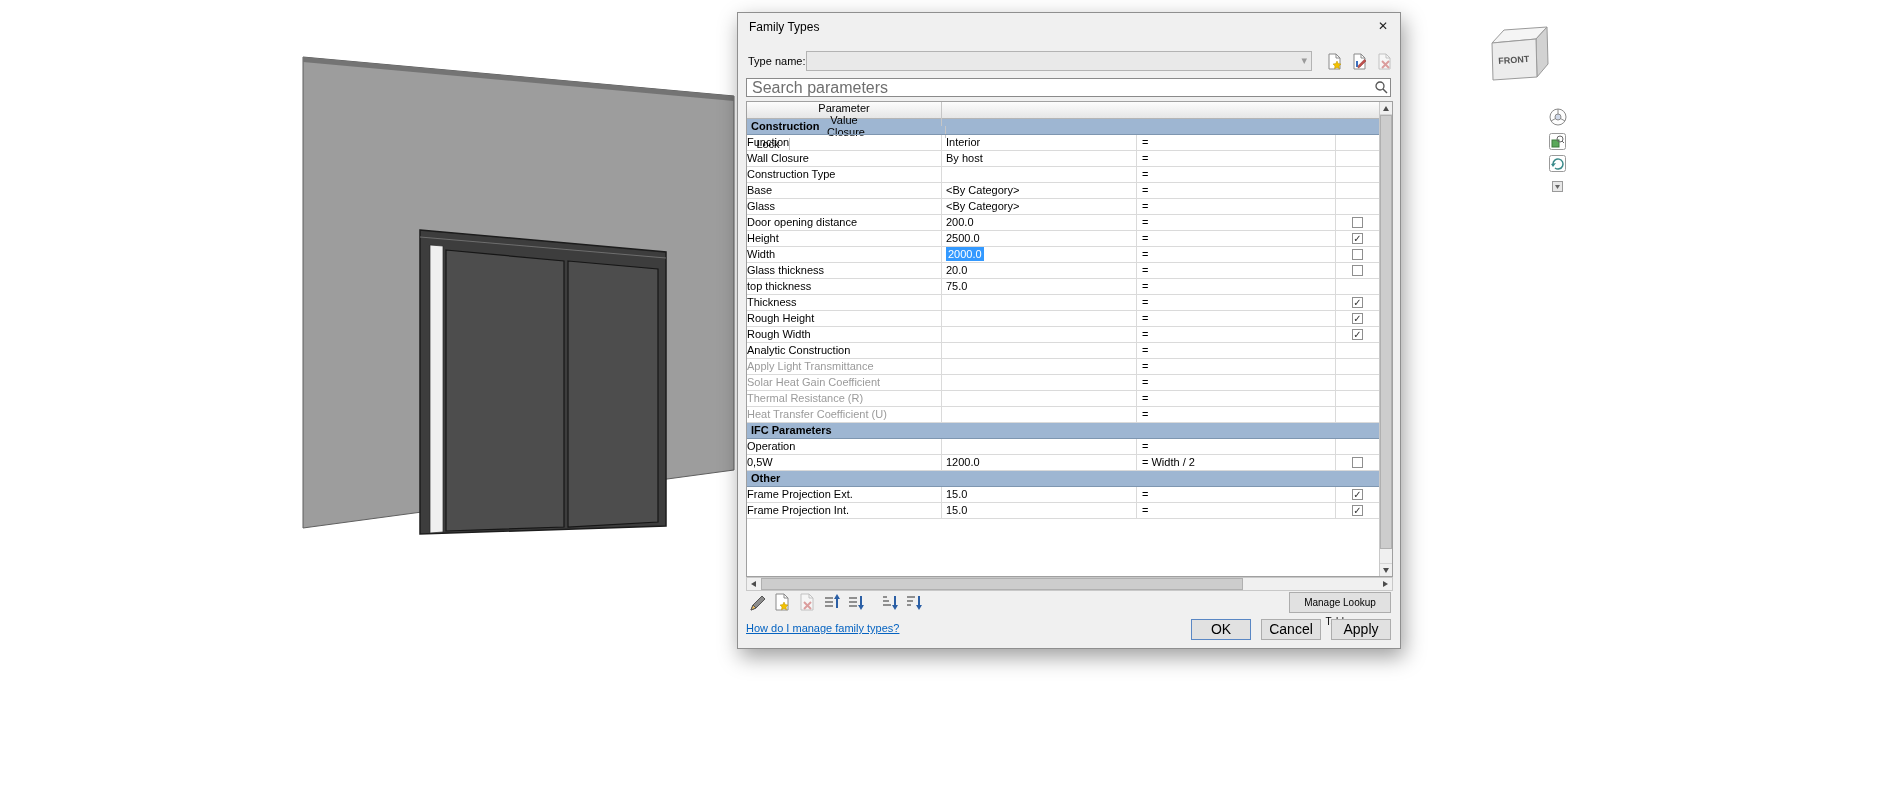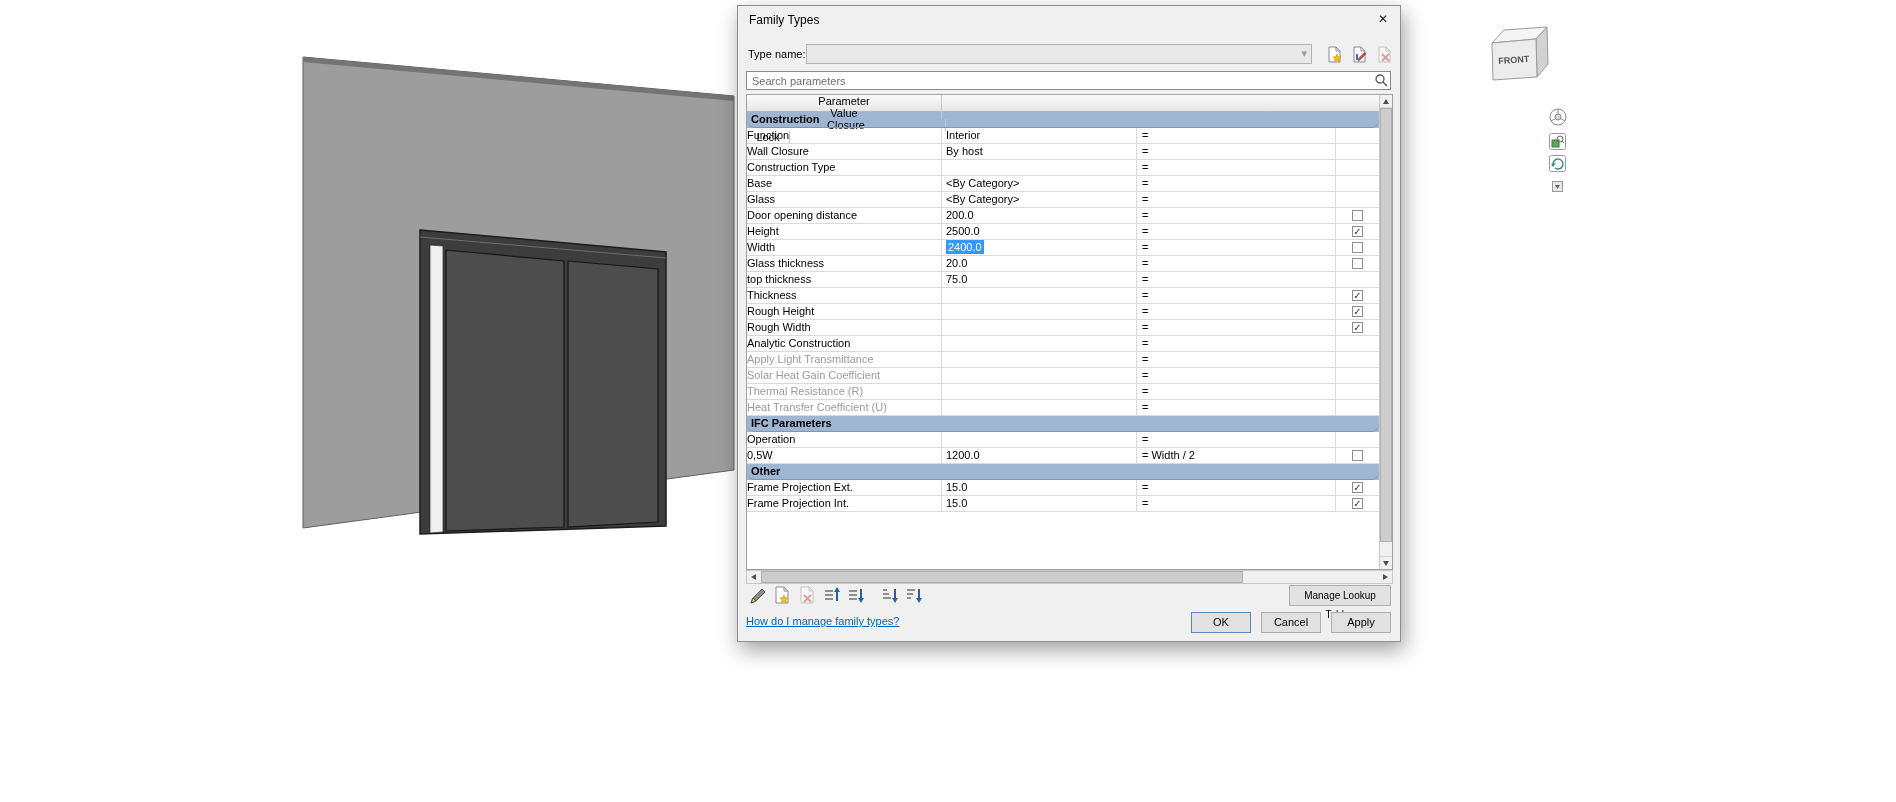--- a/index.html
+++ b/index.html
@@ -10,39 +10,39 @@
   
   .scene { position:absolute; left:0; top:0; width:1896px; height:802px; }
   .scene svg { display:block; }
 
   
   .viewcube { position:absolute; left:1485px; top:18px; width:72px; height:68px; }
   .navbar { position:absolute; left:1542px; top:105px; width:32px; height:100px; }
   .navbar .navico { position:absolute; cursor:pointer; }
 
   
-  .dialog { position:absolute; left:737px; top:5px; width:664px; height:637px;
+  .dialog { position:absolute; left:737px; top:12px; width:664px; height:637px;
     background:#f0f0f0; border:1px solid #8f8f8f;
     box-shadow:3px 8px 20px rgba(0,0,0,.38); font-size:11px; color:#000; }
   .titlebar { position:absolute; left:0; top:0; width:100%; height:26px; }
   .titlebar .title { position:absolute; left:11px; top:7px; font-size:12px; }
   .titlebar .close { position:absolute; right:0; top:0; width:34px; height:26px;
     text-align:center; line-height:26px; font-size:12px; color:#222; cursor:pointer; }
 
   .tn-label { position:absolute; left:10px; top:42px; }
   .combo { position:absolute; left:68px; top:38px; width:506px; height:20px;
     background:#e9e9e9; border:1px solid #b3b3b3; }
   .combo-val { position:absolute; left:4px; top:3px; color:#555; }
   .combo-arrow { position:absolute; right:4px; top:2px; color:#9a9a9a; font-size:11px; }
   .ticon { position:absolute; top:40px; width:17px; height:17px; cursor:pointer; }
   .i-new { left:588px; } .i-ren { left:613px; } .i-del { left:638px; opacity:.45; }
 
   .searchbox { position:absolute; left:8px; top:65px; width:645px; height:19px; }
   .searchbox input { width:100%; height:100%; border:1px solid #8a8a8a; padding:0 20px 0 5px;
-    font-size:11px; font-family:"Liberation Sans",sans-serif; color:#333; background:#fff; }
+    font-size:16px; font-family:"Liberation Sans",sans-serif; color:#333; background:#fff; }
   .searchbox input::placeholder { color:#6f6f6f; opacity:1; }
   .searchbox svg { position:absolute; right:3px; top:3px; }
 
   
   .table { position:absolute; left:8px; top:88px; width:647px; height:476px;
     background:#fff; border:1px solid #a0a0a0; overflow:hidden; }
   .thead { display:flex; width:632px; height:17px;
     background:linear-gradient(#fcfcfc,#e6e6e6); border-bottom:1px solid #b5b5b5;flex-direction:column; }
   .thead .hcell { display:flex; align-items:center; justify-content:center;
     border-right:1px solid #c6c6c6; height:100%; }
@@ -51,21 +51,21 @@
 
   .trow { display:flex; width:632px; height:16px; line-height:15px; font-size:11px; }
   .cell { border-right:1px solid #dadada; border-bottom:1px solid #dadada; height:16px;
     white-space:nowrap; overflow:hidden; }
   .c-name { width:195px; }
   .c-value { width:195px; padding-left:4px; }
   .c-formula { width:199px; padding-left:5px; }
   .c-lock { width:43px; border-right:none; display:flex; align-items:center; justify-content:center; }
   .trow.section { background:var(--section-bg); }
   .trow.section .cell.full { width:632px; padding-left:4px; font-weight:bold;
-    border-right:none; border-bottom:1px solid #7e96b0;border-radius:8px; }
+    border-right:none; border-bottom:1px solid #7e96b0; }
   .dis { color:#9b9b9b; }
   .sel { background:var(--sel-bg); color:#fff; padding:0 2px; display:inline-block; line-height:14px; }
   .cb { width:11px; height:11px; border:1px solid #8f8f8f; background:#fff; font-size:10px;
     line-height:9px; text-align:center; color:#333; cursor:pointer; }
 
   
   .vscroll { position:absolute; right:0; top:0; width:13px; height:474px;
     background:#f0f0f0; border-left:1px solid #c8c8c8; }
   .varr { position:absolute; left:0; width:12px; height:13px; background:#f0f0f0;
     display:flex; align-items:center; justify-content:center; cursor:pointer; }
@@ -82,21 +82,21 @@
     background:#cdcdcd; border:1px solid #b0b0b0; cursor:pointer; }
   .tri-up{width:0;height:0;border-left:3.5px solid transparent;border-right:3.5px solid transparent;border-bottom:5px solid #4d4d4d;}
   .tri-down{width:0;height:0;border-left:3.5px solid transparent;border-right:3.5px solid transparent;border-top:5px solid #4d4d4d;}
   .tri-left{width:0;height:0;border-top:3.5px solid transparent;border-bottom:3.5px solid transparent;border-right:5px solid #4d4d4d;}
   .tri-right{width:0;height:0;border-top:3.5px solid transparent;border-bottom:3.5px solid transparent;border-left:5px solid #4d4d4d;}
 
   
   .ftool { position:absolute; left:0; top:580px; width:100%; height:22px; }
   .fbtn { position:absolute; top:0; width:20px; height:20px; cursor:pointer; }
   .btn { position:absolute; height:21px; background:#e1e1e1; border:1px solid #adadad;
-    font-size:11px; font-family:"Liberation Sans",sans-serif; text-align:center;
+    font-size:14px; font-family:"Liberation Sans",sans-serif; text-align:center;
     line-height:19px; cursor:pointer; }
   .btn-manage { left:551px; top:579px; width:102px; font-size:10px; }
   .btn-ok { left:453px; top:606px; width:60px; border:1px solid #5a87c4; }
   .btn-cancel { left:523px; top:606px; width:60px; }
   .btn-apply { left:593px; top:606px; width:60px; }
   .help { position:absolute; left:8px; top:609px; color:var(--link);
     text-decoration:underline; cursor:pointer; font-size:11px; }
 </style>
 </head>
 <body>
@@ -254,21 +254,21 @@
           <div class="trow">
             <div class="cell c-name">Height</div>
             <div class="cell c-value">2500.0</div>
             <div class="cell c-formula">=</div>
             <div class="cell c-lock">
               <div class="cb on">✓</div>
             </div>
           </div>
           <div class="trow">
             <div class="cell c-name">Width</div>
-            <div class="cell c-value"><div class="sel">2400.0</div></div>
+            <div class="cell c-value"><div class="sel">2000.0</div></div>
             <div class="cell c-formula">=</div>
             <div class="cell c-lock">
               <div class="cb"></div>
             </div>
           </div>
           <div class="trow">
             <div class="cell c-name">Glass thickness</div>
             <div class="cell c-value">20.0</div>
             <div class="cell c-formula">=</div>
             <div class="cell c-lock">

